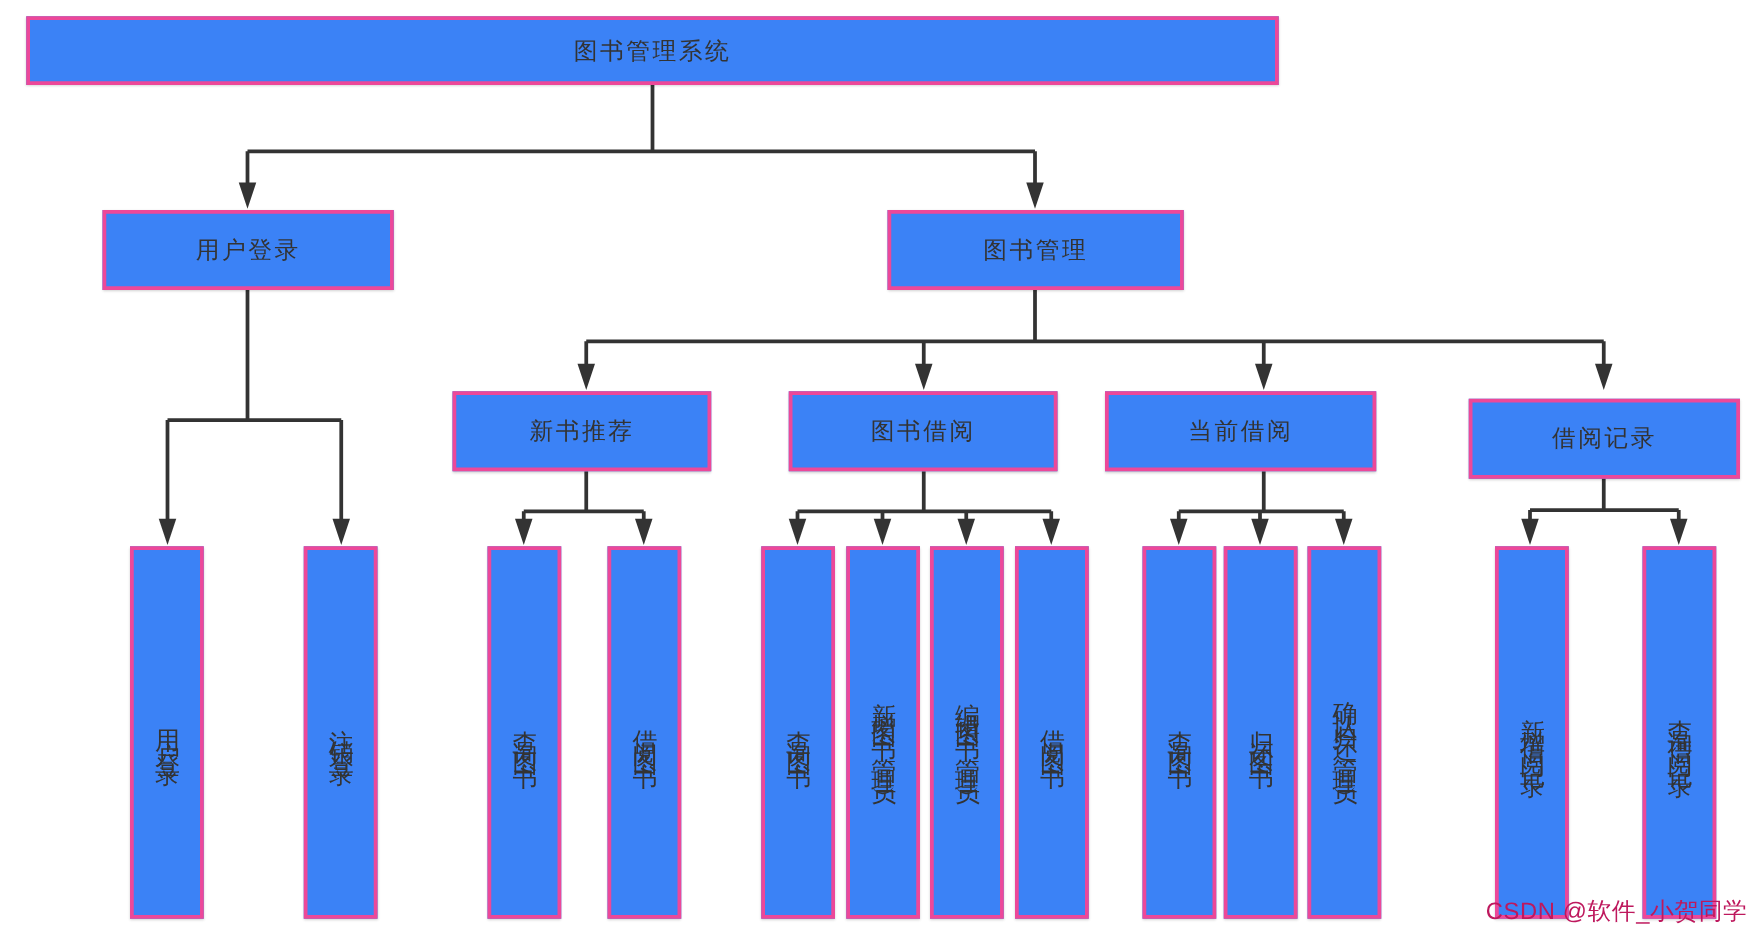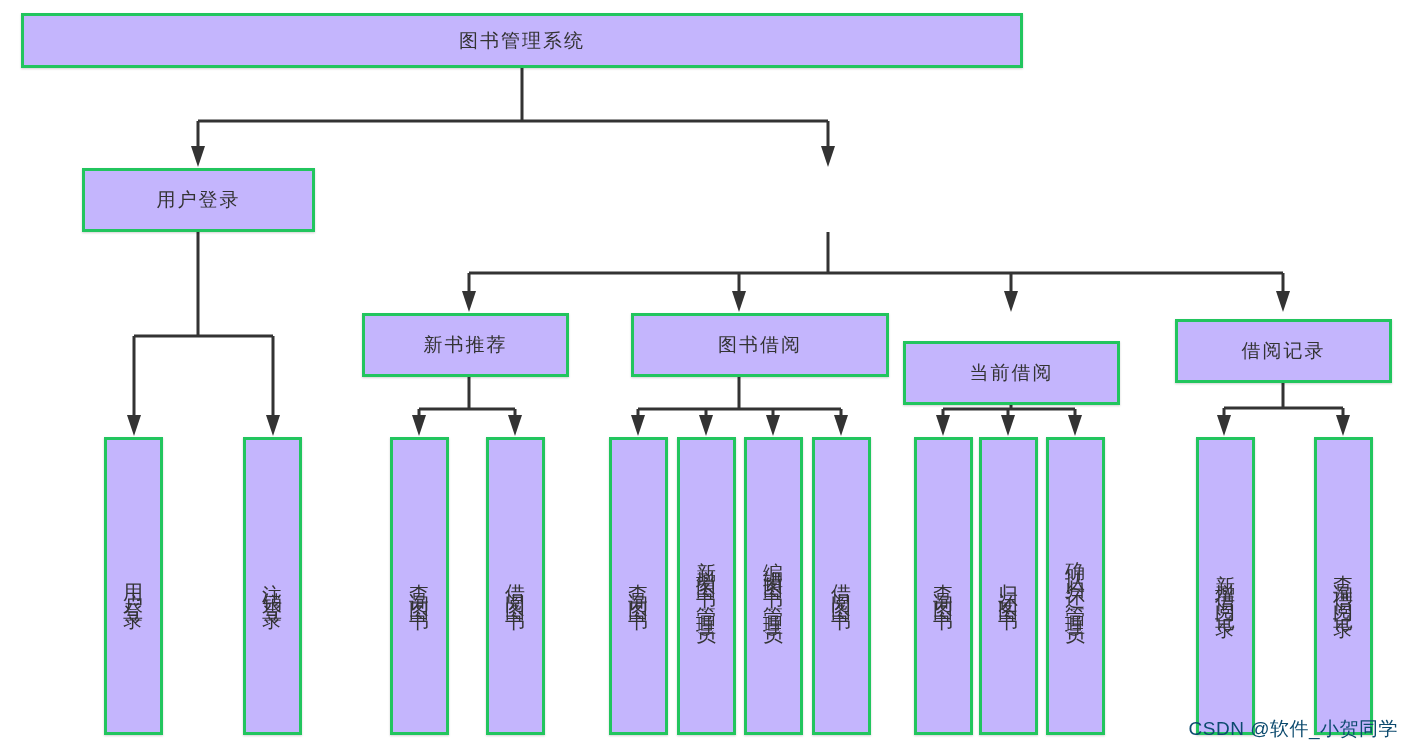--- a/index.html
+++ b/index.html
@@ -2,22 +2,22 @@
 <html><head>
 <meta charset="utf-8">
 <style>
   html,body{margin:0;padding:0;background:#ffffff;}
   body{font-family:"Liberation Sans", sans-serif;}
   .canvas{position:relative;width:1405px;height:747px;background:#ffffff;overflow:hidden;}
   .connectors{position:absolute;left:0;top:0;width:1405px;height:747px;z-index:1;}
   .node{
     position:absolute;
     box-sizing:border-box;
-    background:#c4b5fd;
-    border:3px solid #22c55e;
+    background:#3b82f6;
+    border:3px solid #ec4899;
     display:flex;
     align-items:center;
     justify-content:center;
     color:#333333;
     z-index:2;
     box-shadow:0 1px 2px rgba(0,0,0,0.18);
   }
   .node.h{font-size:19px;letter-spacing:2px;}
   .node.leaf span{
     writing-mode:vertical-rl;
@@ -28,36 +28,36 @@
     line-height:1;
     white-space:nowrap;
   }
   
   .n-root{left:21px;top:13px;width:1002px;height:55px;}
   
   .n-user-login{left:82px;top:168px;width:233px;height:64px;}
   .n-book-mgmt{left:710px;top:168px;width:237px;height:64px;}
   
   .n-newbook{left:362px;top:313px;width:207px;height:64px;}
-  .n-borrowing{left:631px;top:313px;width:258px;height:64px;}
-  .n-current{left:903px;top:313px;width:217px;height:64px;margin-top:28px;}
+  .n-borrowing{left:631px;top:313px;width:215px;height:64px;}
+  .n-current{left:884px;top:313px;width:217px;height:64px;}
   .n-records{left:1175px;top:319px;width:217px;height:64px;}
   
   .leaf{top:437px;width:59px;height:298px;}
   .n-l1{left:104px;} .n-l2{left:243px;}
   .n-l3{left:390px;} .n-l4{left:486px;}
   .n-l5{left:609px;} .n-l6{left:677px;} .n-l7{left:744px;} .n-l8{left:812px;}
   .n-l9{left:914px;} .n-l10{left:979px;} .n-l11{left:1046px;}
   .n-l12{left:1196px;} .n-l13{left:1314px;}
   .watermark{
     position:absolute;
     right:7px;
     top:716px;
     font-size:19px;
-    color:#0c4a6e;
+    color:#be185d;
     letter-spacing:0.5px;
     z-index:5;
     white-space:nowrap;
   }
 </style>
 </head>
 <body>
 
 <div class="canvas">
 
@@ -97,20 +97,21 @@
       <polygon points="1008,436 1001,415 1015,415"></polygon>
       <polygon points="1075,436 1068,415 1082,415"></polygon>
       <polygon points="1224,436 1217,415 1231,415"></polygon>
       <polygon points="1343,436 1336,415 1350,415"></polygon>
     </g>
   </svg>
 
   <div class="node h n-root">图书管理系统</div>
 
   <div class="node h n-user-login">用户登录</div>
+  <div class="node h n-book-mgmt">图书管理</div>
 
   <div class="node h n-newbook">新书推荐</div>
   <div class="node h n-borrowing">图书借阅</div>
   <div class="node h n-current">当前借阅</div>
   <div class="node h n-records">借阅记录</div>
 
   <div class="node leaf n-l1">
     <span>用户登录</span>
   </div>
   <div class="node leaf n-l2">

